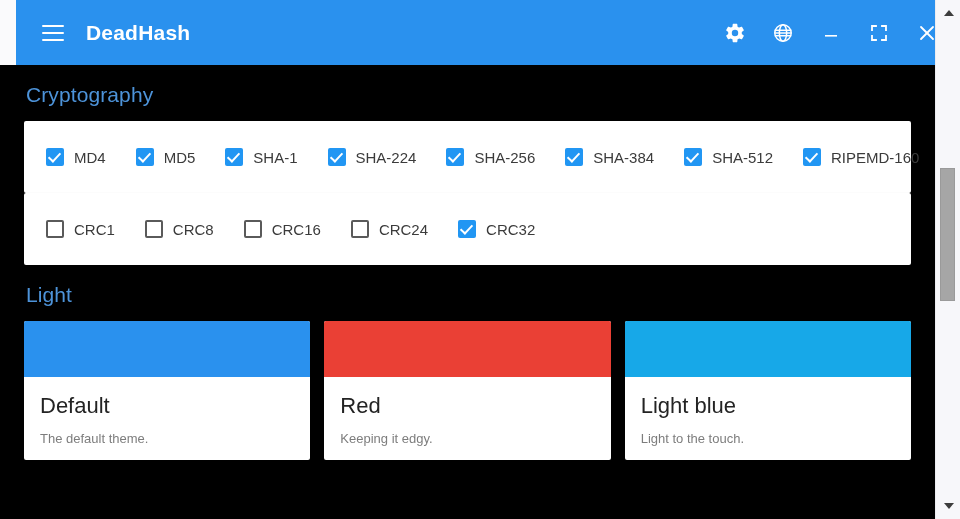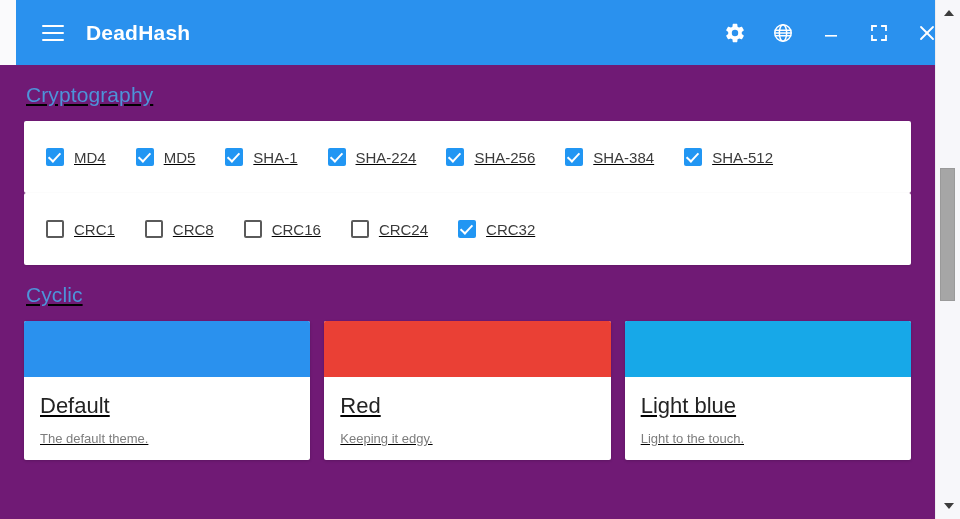--- a/index.html
+++ b/index.html
@@ -48,24 +48,23 @@
     display: flex; align-items: center; justify-content: center;
     cursor: pointer;
   }
   .tb-btn svg { display: block; }
 
   
   .content {
     position: absolute;
     top: 65px; left: 0;
     width: 935px; height: 454px;
-    background: #701a75;
+    background: #000000;
     padding: 0 24px;
     overflow: hidden;
-    text-decoration: underline;
   }
 
   .section-title {
     color: #4d93d9;
     font-size: 21px;
     font-weight: normal;
     margin: 18px 0 14px 2px;
     letter-spacing: .1px;
   }
 
@@ -261,20 +260,24 @@
             <span class="check-label">SHA-256</span>
           </div>
           <div class="check-item">
             <span class="box on"></span>
             <span class="check-label">SHA-384</span>
           </div>
           <div class="check-item">
             <span class="box on"></span>
             <span class="check-label">SHA-512</span>
           </div>
+          <div class="check-item">
+            <span class="box on"></span>
+            <span class="check-label">RIPEMD-160</span>
+          </div>
         </div>
     </div>
 
     <div class="card">
       <div class="check-row" id="crc-row">
           <div class="check-item">
             <span class="box off"></span>
             <span class="check-label">CRC1</span>
           </div>
           <div class="check-item">
@@ -289,21 +292,21 @@
             <span class="box off"></span>
             <span class="check-label">CRC24</span>
           </div>
           <div class="check-item">
             <span class="box on"></span>
             <span class="check-label">CRC32</span>
           </div>
         </div>
     </div>
 
-    <h2 class="section-title">Cyclic</h2>
+    <h2 class="section-title">Light</h2>
     <div class="theme-row" id="theme-row">
         <div class="theme-card">
           <div class="theme-swatch" style="background: rgb(42, 145, 238);"></div>
           <div class="theme-body">
             <div class="theme-name">Default</div>
             <div class="theme-desc">The default theme.</div>
           </div>
         </div>
         <div class="theme-card">
           <div class="theme-swatch" style="background: rgb(234, 64, 53);"></div>

